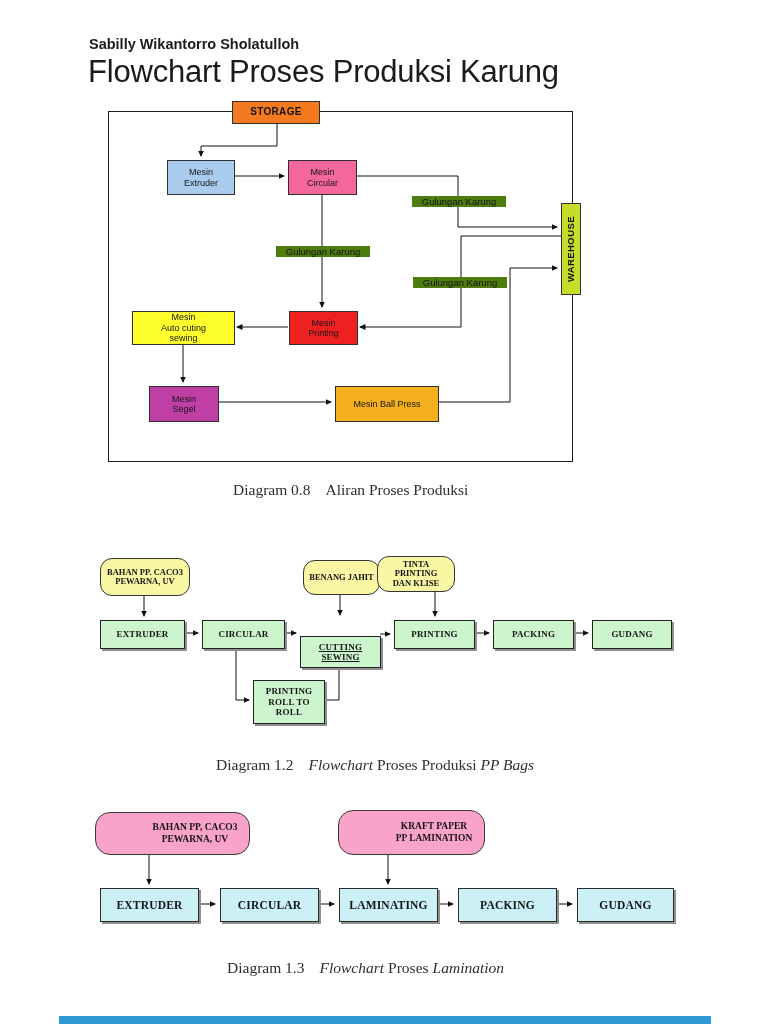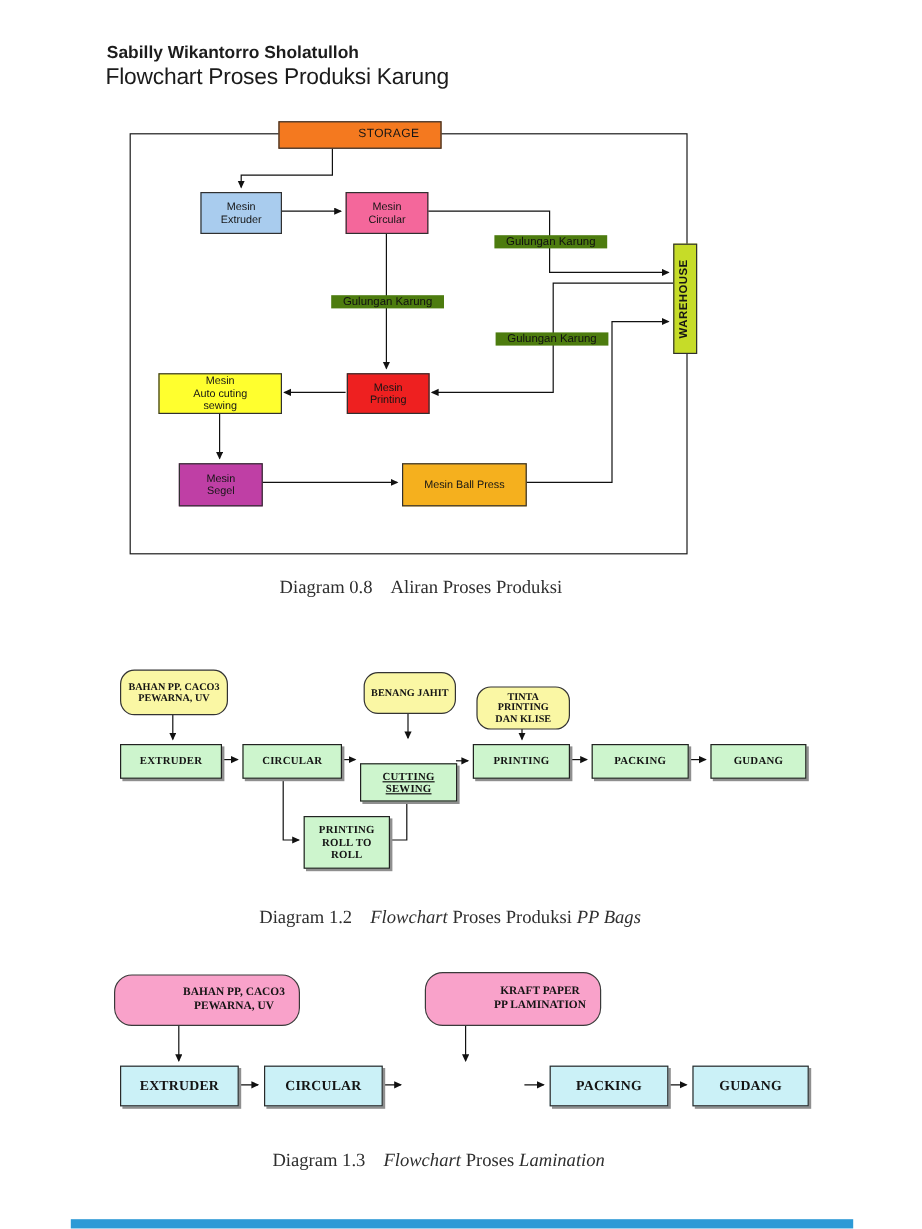--- a/index.html
+++ b/index.html
@@ -1,26 +1,26 @@
 <!DOCTYPE html>
 <html><head>
 <meta charset="utf-8">
 <style>
   html,body{margin:0;padding:0;background:#ffffff;}
   #page{position:relative;width:768px;height:1024px;background:#ffffff;overflow:hidden;
         font-family:"Liberation Sans",sans-serif;}
   .abs{position:absolute;}
   
   #author{left:89px;top:22px;font-size:14.5px;font-weight:bold;color:#1c1c1c;margin-top:14px;}
-  #doc-title{left:88px;top:54px;font-size:19px;font-weight:500;color:#1b1b1b;letter-spacing:-0.2px;}
+  #doc-title{left:88px;top:54px;font-size:31px;font-weight:500;color:#1b1b1b;letter-spacing:-0.2px;}
   
   #d1-border{left:108px;top:111px;width:463px;height:349px;border:1px solid #1c1c1c;}
   .d1node{border:1px solid #303030;display:flex;align-items:center;justify-content:center;
           text-align:center;font-size:9px;line-height:10.5px;color:#151515;white-space:pre-line;}
-  .d1storage{font-weight:normal;font-size:10px;letter-spacing:0.3px;padding-left:48px;}
+  .d1storage{font-weight:bold;font-size:10px;letter-spacing:0.3px;}
   .d1wh{writing-mode:vertical-rl;transform:rotate(180deg);font-weight:bold;font-size:9.5px;letter-spacing:0.4px;}
   .gk{width:94px;text-align:center;font-size:9.5px;color:#111;background:#4d7c0f;line-height:11px;}
   
   #wires{left:0;top:0;width:768px;height:1024px;pointer-events:none;}
   
   .cap{font-family:"Liberation Serif",serif;font-size:15.5px;color:#2e2e2e;white-space:nowrap;}
   .cap .num{margin-right:15px;}
   .cap .w{margin-right:4px;}
   .cap .it{font-style:italic;}
   
@@ -110,46 +110,47 @@
   <div class="abs gk" style="left:276px;top:246px">Gulungan Karung</div>
   <div class="abs gk" style="left:413px;top:277px">Gulungan Karung</div>
 
   <div class="abs cap" style="left:233px;top:481px">
     <span class="num">Diagram 0.8</span><span>Aliran Proses Produksi</span>
   </div>
 
   <div class="abs d2input" style="left: 100px; top: 558px; width: 88px; height: 36px; background-color: rgb(250, 247, 164);">BAHAN PP. CACO3
 PEWARNA, UV</div>
   <div class="abs d2input" style="left: 303px; top: 560px; width: 75px; height: 33px; background-color: rgb(250, 247, 164);">BENANG JAHIT</div>
-  <div class="abs d2input" style="left: 397px; top: 556px; width: 76px; height: 34px; background-color: rgb(250, 247, 164); margin-top: 16px;">TINTA
+  <div class="abs d2input" style="left: 377px; top: 556px; width: 76px; height: 34px; background-color: rgb(250, 247, 164);">TINTA
 PRINTING
 DAN KLISE</div>
 
   <div class="abs d2step" style="left: 100px; top: 620px; width: 83px; height: 27px; background-color: rgb(205, 245, 205);">EXTRUDER</div>
   <div class="abs d2step" style="left: 202px; top: 620px; width: 81px; height: 27px; background-color: rgb(205, 245, 205);">CIRCULAR</div>
   <div class="abs d2step" style="left: 300px; top: 636px; width: 79px; height: 30px; background-color: rgb(205, 245, 205); text-decoration: underline;">CUTTING
 SEWING</div>
   <div class="abs d2step" style="left: 394px; top: 620px; width: 79px; height: 27px; background-color: rgb(205, 245, 205);">PRINTING</div>
   <div class="abs d2step" style="left: 493px; top: 620px; width: 79px; height: 27px; background-color: rgb(205, 245, 205);">PACKING</div>
   <div class="abs d2step" style="left: 592px; top: 620px; width: 78px; height: 27px; background-color: rgb(205, 245, 205);">GUDANG</div>
   <div class="abs d2step" style="left: 253px; top: 680px; width: 70px; height: 42px; background-color: rgb(205, 245, 205);">PRINTING
 ROLL TO
 ROLL</div>
 
   <div class="abs cap" style="left:216px;top:756px">
     <span class="num">Diagram 1.2</span><span class="it w">Flowchart</span><span class="w">Proses Produksi</span><span class="it">PP Bags</span>
   </div>
 
   <div class="abs d3input" style="left: 95px; top: 812px; width: 108px; height: 41px; background-color: rgb(249, 162, 202);">BAHAN PP, CACO3
 PEWARNA, UV</div>
-  <div class="abs d3input" style="left: 338px; top: 810px; width: 100px; height: 43px; background-color: rgb(249, 162, 202); margin-left: 16px;">KRAFT PAPER
+  <div class="abs d3input" style="left: 338px; top: 810px; width: 100px; height: 43px; background-color: rgb(249, 162, 202);">KRAFT PAPER
 PP LAMINATION</div>
 
   <div class="abs d3step" style="left: 100px; top: 888px; width: 97px; height: 32px; background-color: rgb(203, 241, 247);">EXTRUDER</div>
   <div class="abs d3step" style="left: 220px; top: 888px; width: 97px; height: 32px; background-color: rgb(203, 241, 247);">CIRCULAR</div>
+  <div class="abs d3step" style="left: 339px; top: 888px; width: 97px; height: 32px; background-color: rgb(203, 241, 247);">LAMINATING</div>
   <div class="abs d3step" style="left: 458px; top: 888px; width: 97px; height: 32px; background-color: rgb(203, 241, 247);">PACKING</div>
   <div class="abs d3step" style="left: 577px; top: 888px; width: 95px; height: 32px; background-color: rgb(203, 241, 247);">GUDANG</div>
 
   <div class="abs cap" style="left:227px;top:959px">
     <span class="num">Diagram 1.3</span><span class="it w">Flowchart</span><span class="w">Proses</span><span class="it">Lamination</span>
   </div>
 
   <div class="abs" id="next-bar" style="background-color: rgb(45, 154, 214);"></div>
 
 </div>

